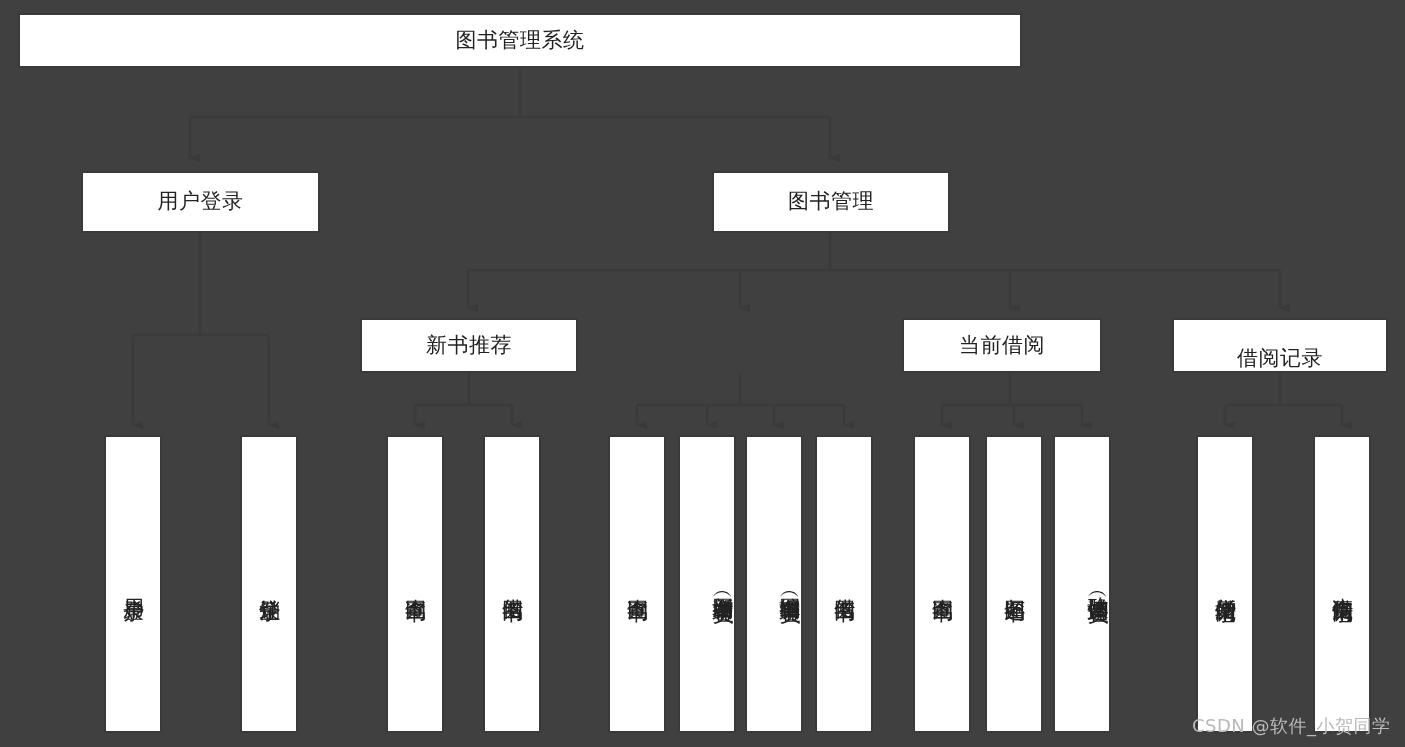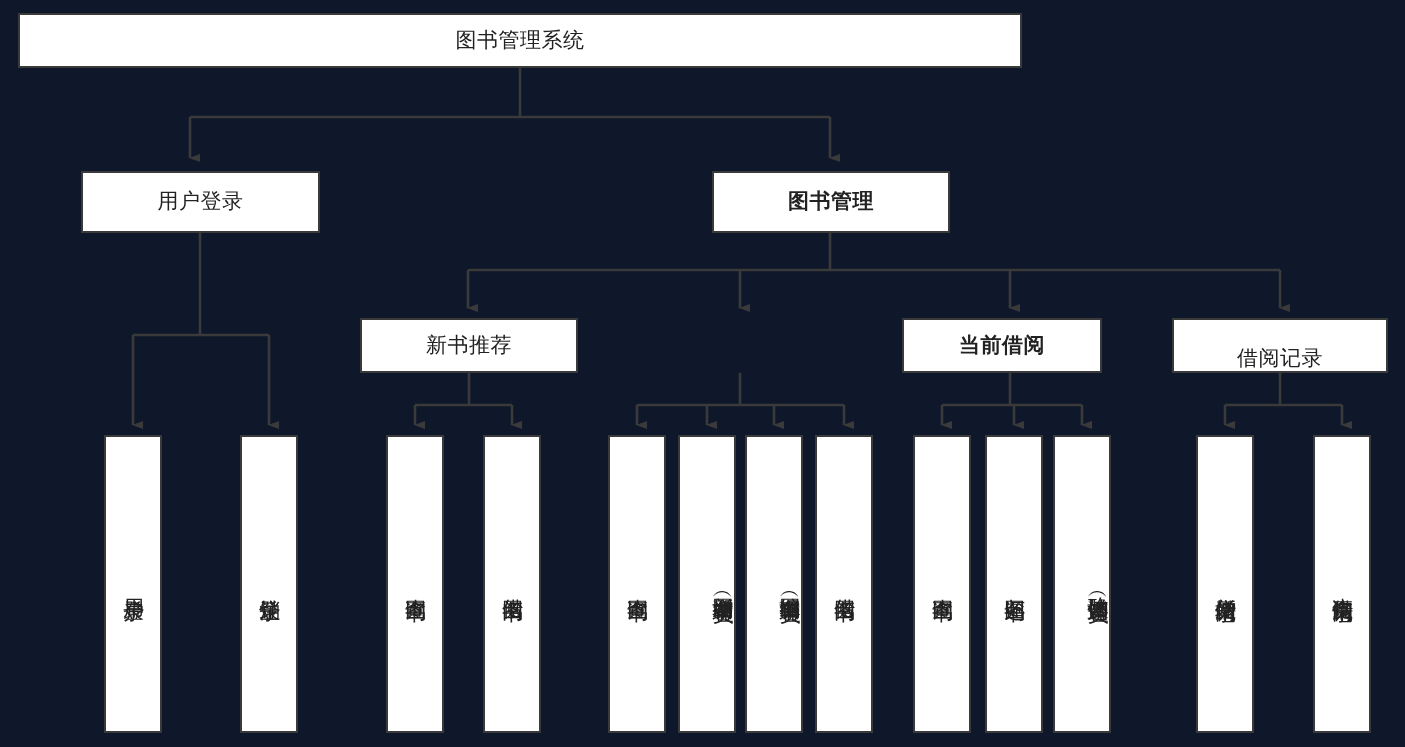--- a/index.html
+++ b/index.html
@@ -7,21 +7,21 @@
     padding: 0;
     background: #ffffff;
   }
   body {
     font-family: "DejaVu Sans", "Liberation Sans", sans-serif;
   }
   #canvas {
     position: relative;
     width: 1405px;
     height: 747px;
-    background: #0f172a;
+    background: #404040;
     overflow: hidden;
   }
   svg.wires {
     position: absolute;
     left: 0;
     top: 0;
     width: 1405px;
     height: 747px;
     pointer-events: none;
   }
@@ -126,28 +126,28 @@
     </g>
   </svg>
 
   <div class="node h" style="left:18px; top:13px; width:1004px; height:55px;">
     <span>图书管理系统</span>
   </div>
 
   <div class="node h" style="left:81px; top:171px; width:239px; height:62px;">
     <span>用户登录</span>
   </div>
-  <div class="node h" style="left:712px; top:171px; width:238px; height:62px;font-weight:bold;">
+  <div class="node h" style="left:712px; top:171px; width:238px; height:62px;">
     <span>图书管理</span>
   </div>
 
   <div class="node h" style="left:360px; top:318px; width:218px; height:55px;">
     <span>新书推荐</span>
   </div>
-  <div class="node h" style="left:902px; top:318px; width:200px; height:55px;font-weight:bold;">
+  <div class="node h" style="left:902px; top:318px; width:200px; height:55px;">
     <span>当前借阅</span>
   </div>
   <div class="node h" style="left:1172px; top:318px; width:216px; height:55px;align-items:flex-end;">
     <span>借阅记录</span>
   </div>
 
   <div class="node v midalign" style="left:104px; top:435px; width:58px; height:298px;">
     <span class="vtext">用户登录</span>
   </div>
   <div class="node v midalign" style="left:240px; top:435px; width:58px; height:298px;">
@@ -184,14 +184,15 @@
     <span class="vtext">确认归还（管理员）</span>
   </div>
 
   <div class="node v midalign" style="left:1196px; top:435px; width:58px; height:298px;">
     <span class="vtext">新增借阅记录</span>
   </div>
   <div class="node v midalign" style="left:1313px; top:435px; width:58px; height:298px;">
     <span class="vtext">查询借阅记录</span>
   </div>
 
+  <div id="watermark">CSDN @软件_小贺同学</div>
 
 </div>
 
 </body></html>

